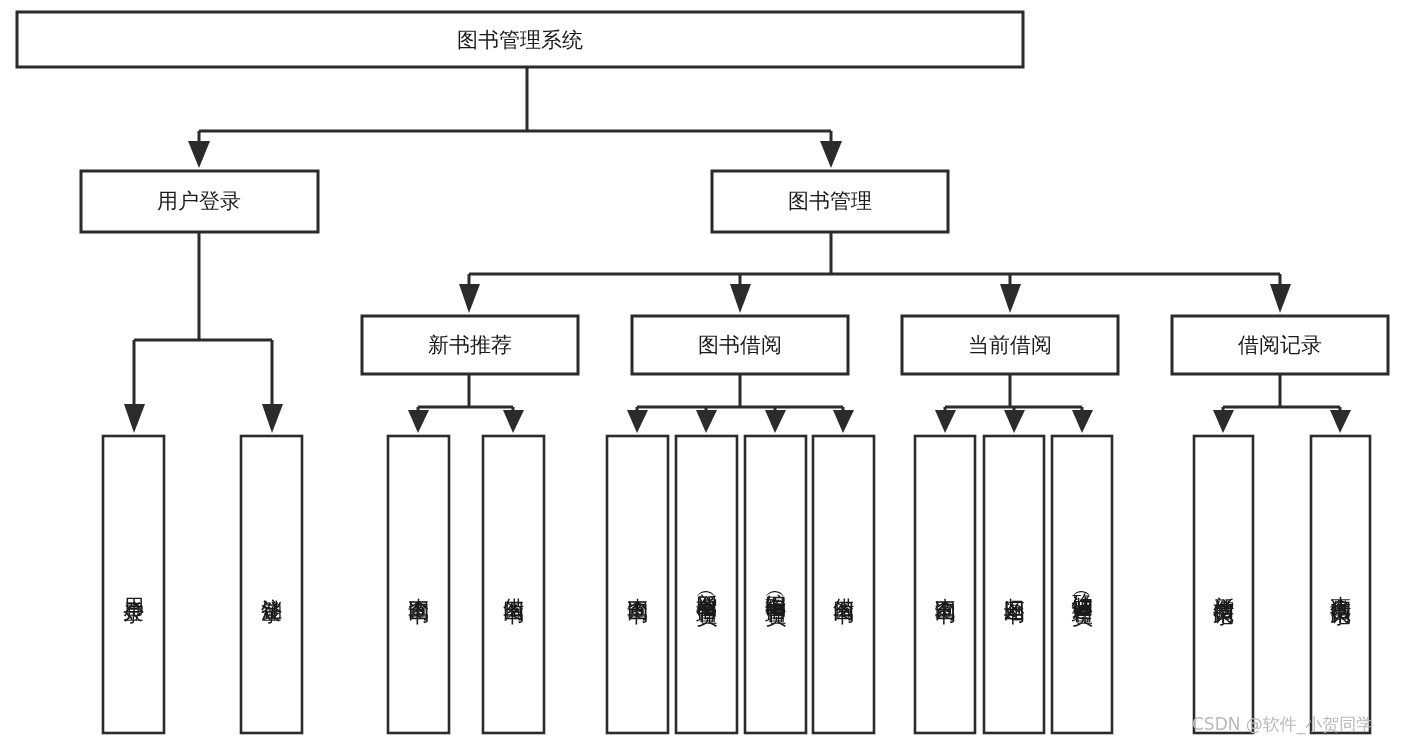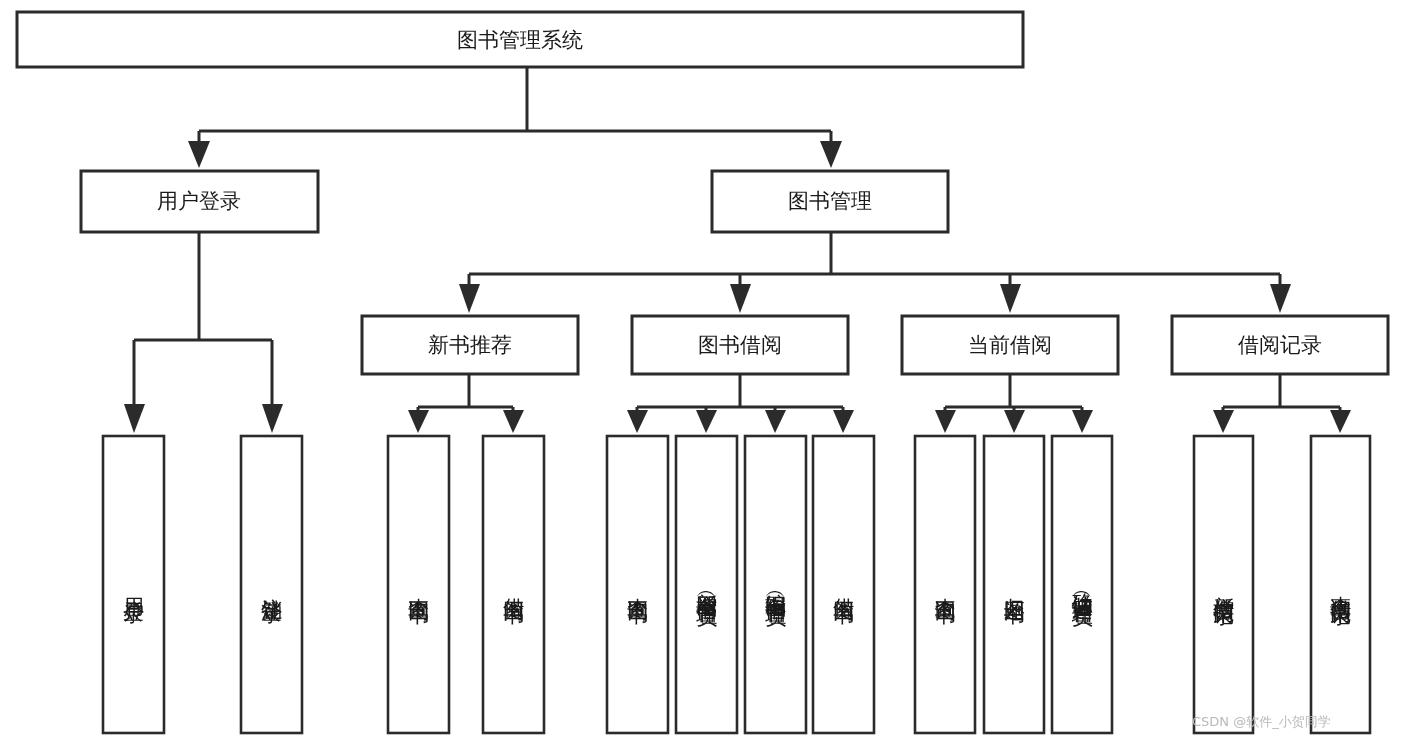--- a/index.html
+++ b/index.html
@@ -64,21 +64,21 @@
     white-space: nowrap;
     display: flex;
     align-items: center;
     justify-content: center;
     pointer-events: none;
     user-select: none;
   }
   .watermark {
     position: absolute;
     font-family: "DejaVu Sans", "Liberation Sans", sans-serif;
-    font-size: 13px;
+    font-size: 17px;
     color: #b9b9b9;
     white-space: nowrap;
     user-select: none;
   }
 </style>
 </head>
 <body>
 
 <div id="diagram-root">
 

